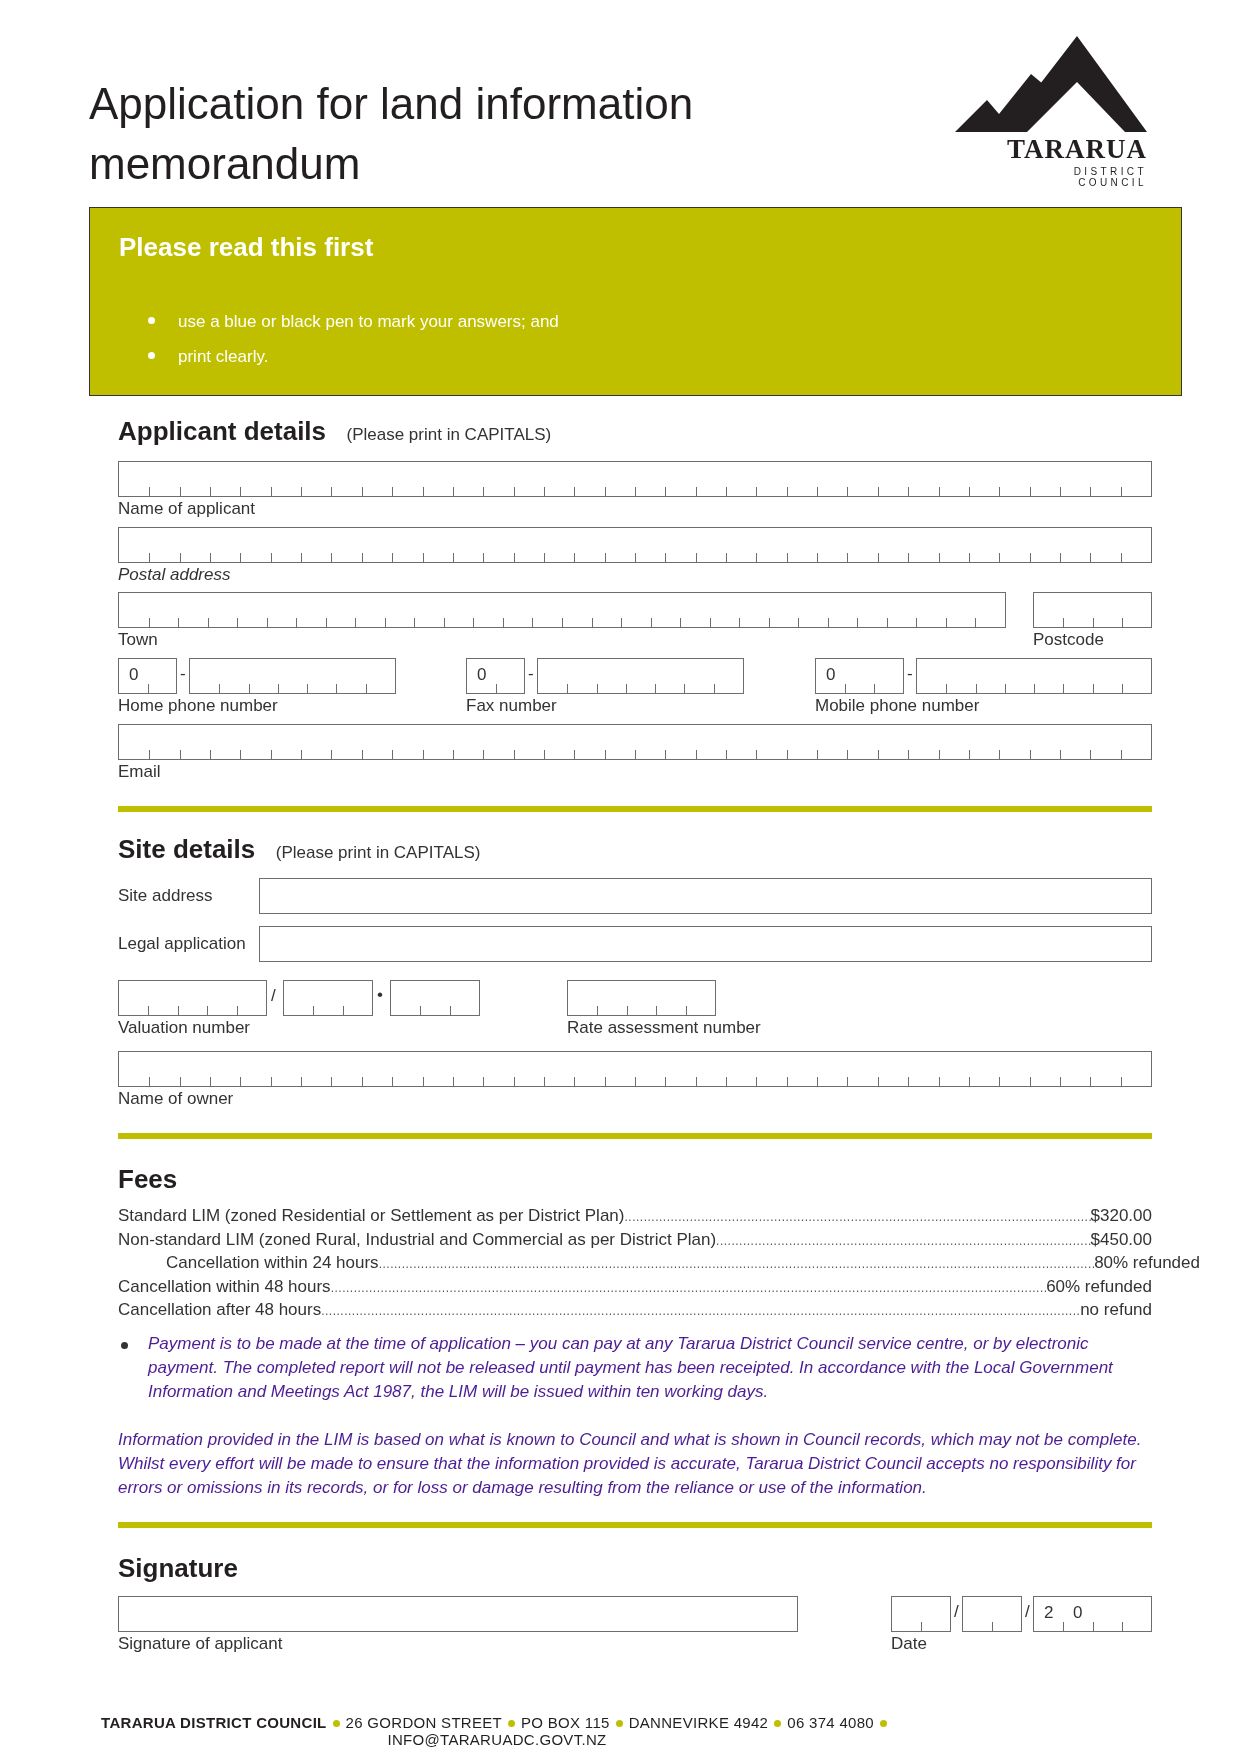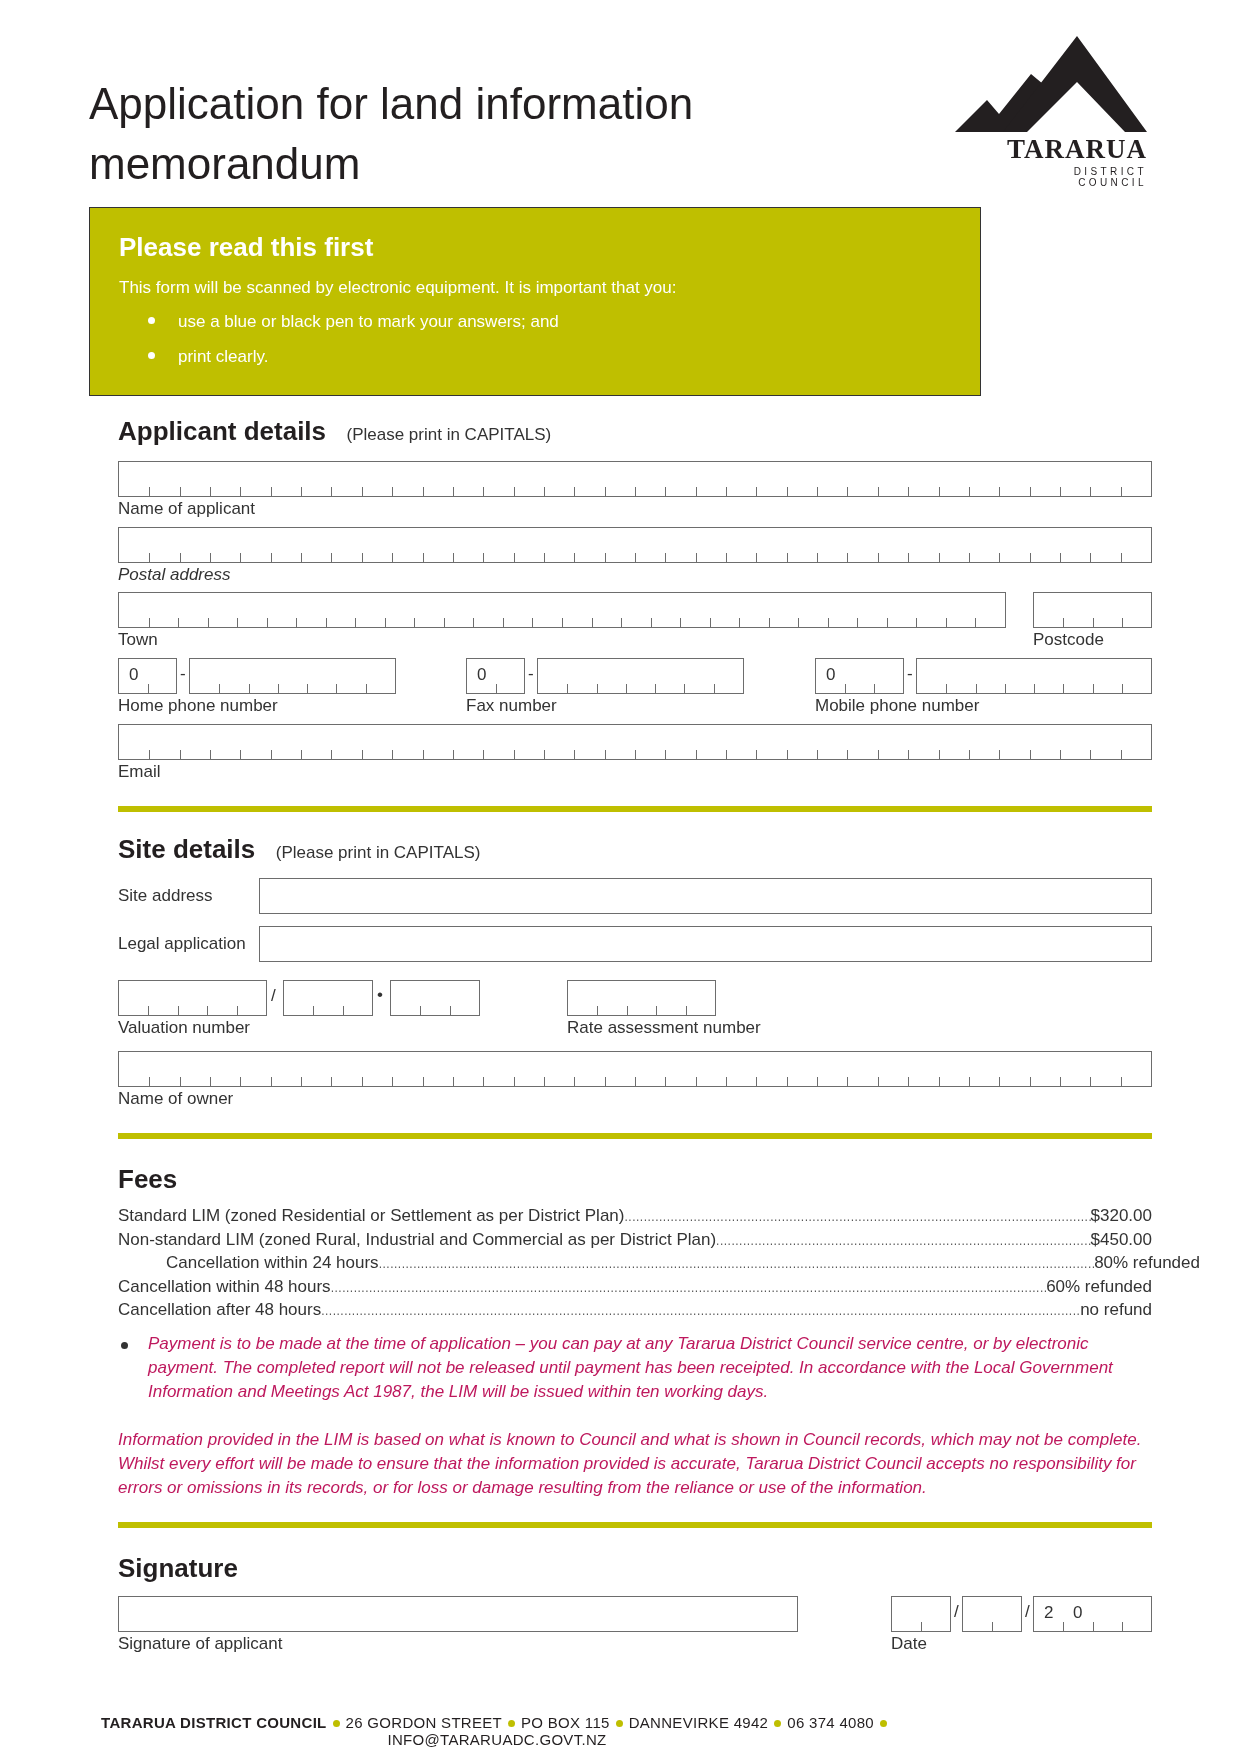--- a/index.html
+++ b/index.html
@@ -6,21 +6,21 @@
   html, body { width: 1241px; height: 1754px; background: #ffffff; }
   body { position: relative; font-family: "Liberation Sans", "DejaVu Sans", sans-serif; color: #333333; overflow: hidden; }
   .abs { position: absolute; }
 
   .title { left: 89px; top: 74px; font-size: 44px; line-height: 60px; color: #231f20; font-weight: normal; letter-spacing: 0px; }
 
   .logo { left: 955px; top: 36px; width: 192px; height: 142px; }
   .logo-name { position: absolute; left: 48px; top: 98px; width: 144px; font-family: "Liberation Serif", "DejaVu Serif", serif; font-weight: bold; font-size: 27px; letter-spacing: 1px; color: #231f20; text-align: right; }
   .logo-sub { position: absolute; left: 48px; top: 130px; width: 144px; font-size: 10px; letter-spacing: 3.4px; color: #231f20; text-align: right; }
 
-  .notice { left: 89px; top: 207px; width: 892px; height: 189px; background: #bfbf00; border: 1px solid #333; }
+  .notice { left: 89px; top: 207px; width: 1093px; height: 189px; background: #bfbf00; border: 1px solid #333; }
   .notice-title { position: absolute; left: 29px; top: 24px; font-size: 26px; font-weight: bold; color: #ffffff; }
   .notice-text { position: absolute; left: 29px; top: 70px; font-size: 17px; color: #ffffff; }
   .notice-bullet { position: absolute; left: 58px; font-size: 17px; color: #ffffff; }
   .notice-bullet .dot { display: inline-block; width: 7px; height: 7px; border-radius: 50%; background: #ffffff; margin-right: 23px; vertical-align: middle; position: relative; top: -2px; }
 
   .h2 { font-size: 26px; font-weight: bold; color: #231f20; }
   .h2-note { font-size: 17px; color: #333; }
 
   .box { border: 1.5px solid #6d6d6d; background: #fff; }
   .ticks { position: absolute; left: 0; right: 0; bottom: 0; height: 9px; }
@@ -29,21 +29,21 @@
   .prefill { position: absolute; left: 10px; top: 6px; font-size: 17px; color: #333; }
   .sep { font-size: 17px; color: #333; }
 
   .divider { left: 118px; width: 1034px; height: 6px; background: #bfbf00; }
 
   .fees-row { position: absolute; left: 118px; width: 1034px; height: 22px; display: flex; font-size: 17px; color: #333; }
   .fees-row .lbl { white-space: nowrap; }
   .fees-row .dots { flex: 1; overflow: hidden; white-space: nowrap; color: #555; font-size: 12px; line-height: 22px; letter-spacing: 0.5px; }
   .fees-row .val { white-space: nowrap; text-align: center; }
 
-  .italic-p { font-size: 17px; font-style: italic; color: #be185d; line-height: 24px; }
+  .italic-p { font-size: 17px; font-style: italic; color: #4c1d95; line-height: 24px; }
 
   .footer { left: 0; width: 994px; top: 1714px; text-align: center; font-size: 15px; color: #231f20; letter-spacing: 0.3px; }
   .footer .fdot { display: inline-block; width: 7px; height: 7px; border-radius: 50%; background: #bfbf00; margin: 0 6px; vertical-align: middle; position: relative; top: -1px; }
   .footer b { font-weight: bold; }
 </style>
 </head>
 <body>
 
 <div class="abs title">
   <div>Application for land information</div>
@@ -54,21 +54,20 @@
   <svg width="192" height="100" viewBox="0 0 192 100" style="position:absolute;left:0;top:0">
     <polygon points="0,96 32,64 44,78 76,38 88,48 58,96" fill="#231f20"></polygon>
     <polygon points="48,96 122,0 192,96 170,96 122,46 72,96" fill="#231f20"></polygon>
   </svg>
   <div class="logo-name">TARARUA</div>
   <div class="logo-sub">DISTRICT COUNCIL</div>
 </div>
 
 <div class="abs notice">
   <div class="notice-title">Please read this first</div>
-  <div class="notice-text">This form will be scanned by electronic equipment.  It is important that you:</div>
   <div class="notice-bullet" style="top:104px"><span class="dot"></span><span>use a blue or black pen to mark your answers; and</span></div>
   <div class="notice-bullet" style="top:139px"><span class="dot"></span><span>print clearly.</span></div>
 </div>
 
 <div class="abs" style="left:118px;top:416px;">
   <span class="h2">Applicant details</span>
   <span class="h2-note" style="margin-left:16px">(Please print in CAPITALS)</span>
 </div>
 
 <div class="abs box ticks-host" style="left:118px;top:461px;width:1034px;height:36px;">

